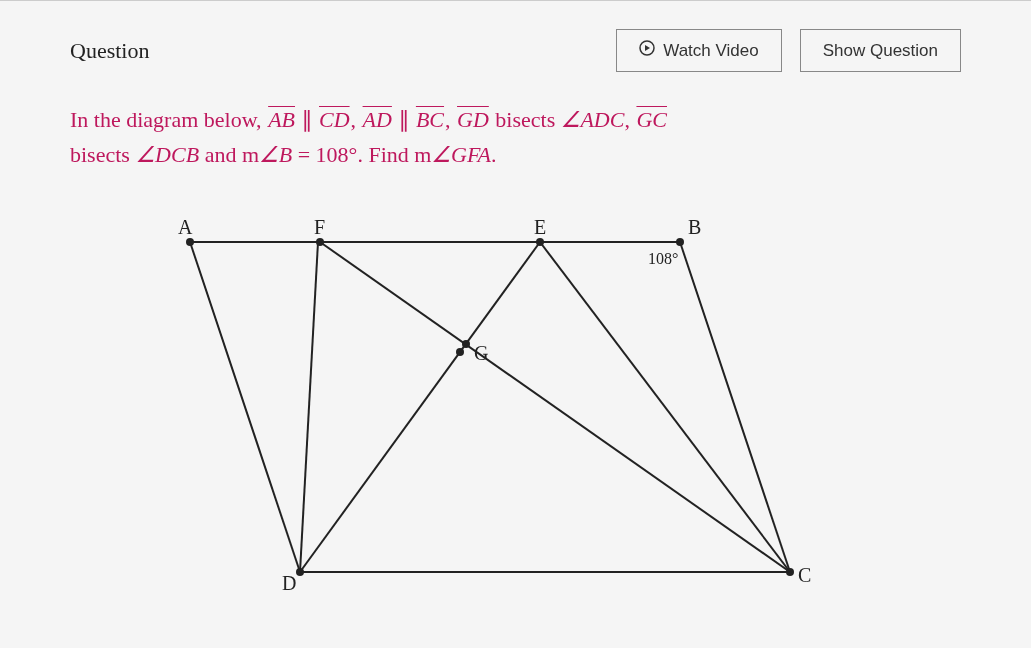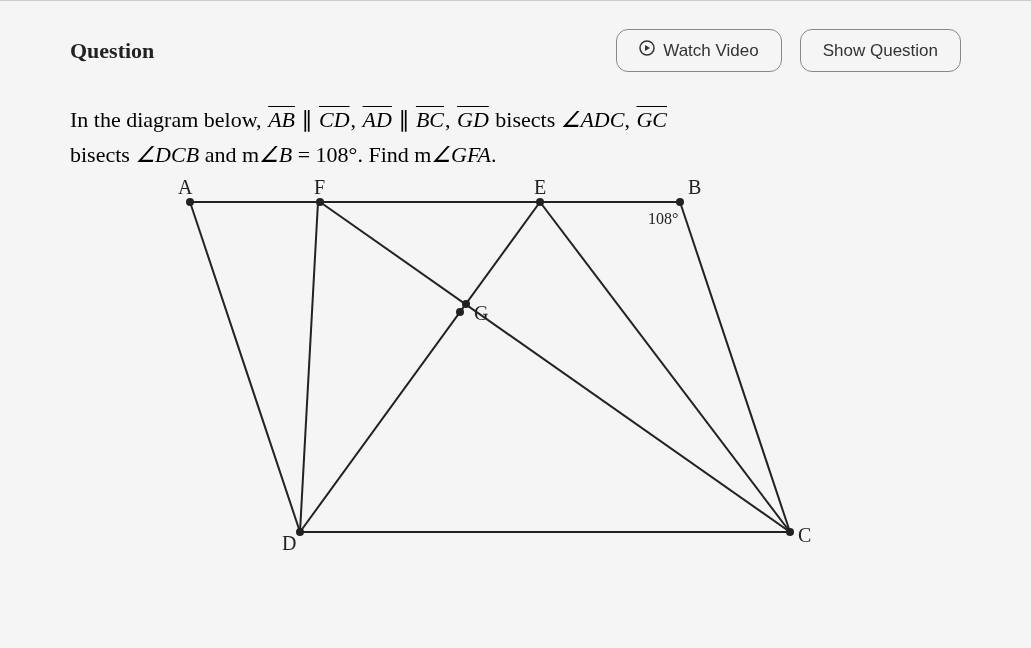--- a/index.html
+++ b/index.html
@@ -25,48 +25,49 @@
     }
     .header-row {
       display: flex;
       justify-content: space-between;
       align-items: center;
       margin-top: 28px;
       margin-bottom: 30px;
     }
     .question-label {
       font-size: 22px;
-      font-weight: bold;
+      font-weight: normal;
       color: #222;
     }
     .header-buttons {
       display: flex;
       gap: 18px;
     }
     .btn {
       border: 1.5px solid #888;
       background: #f5f5f5;
       padding: 10px 22px;
       font-size: 17px;
       color: #333;
-      border-radius: 12px;
+      border-radius: 0;
       font-family: Arial, sans-serif;
       display: flex;
       align-items: center;
       gap: 8px;
       cursor: pointer;
     }
     .play-icon-svg {
       width: 16px;
       height: 16px;
     }
     .problem-text {
       font-size: 22px;
       line-height: 1.6;
-      color: #000000;
+      color: #be185d;
+      margin-bottom: 40px;
     }
     .math {
       font-family: 'Times New Roman', serif;
       font-style: italic;
     }
     .overline {
       text-decoration: overline;
       text-decoration-thickness: 1px;
       font-style: italic;
       padding: 0 1px;

